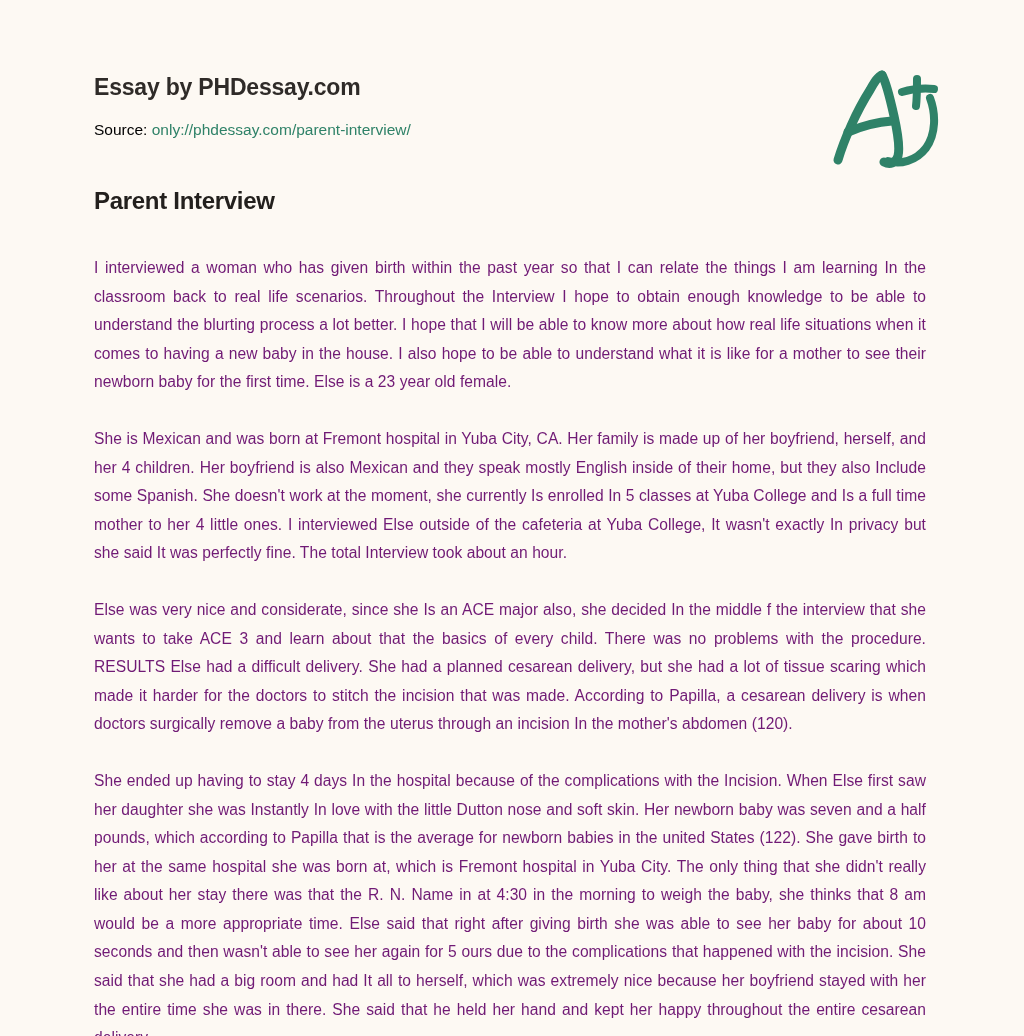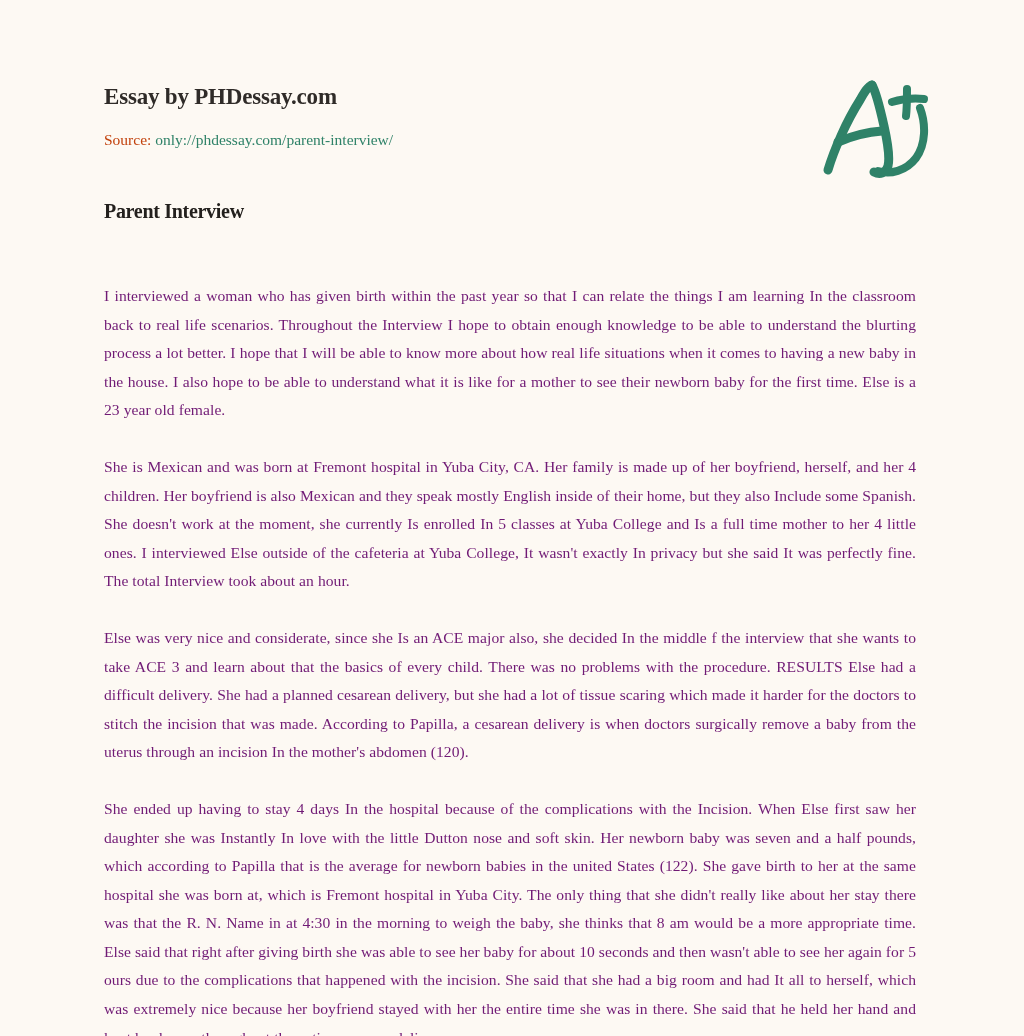--- a/index.html
+++ b/index.html
@@ -15,22 +15,21 @@
     color: #2f2b28;
     overflow: hidden;
     position: relative;
   }
 
   .page {
     position: relative;
     width: 1024px;
     height: 1036px;
     box-sizing: border-box;
-    padding: 12px;
-    font-family: Liberation Serif, serif;
+    padding: 2px;
   }
 
   
   .header {
     position: relative;
     padding: 70px 80px 0 92px;
     height: 180px;
     box-sizing: border-box;
   }
 
@@ -44,21 +43,21 @@
   }
 
   .source-line {
     margin-top: 18px;
     font-size: 15.5px;
     line-height: 20px;
     color: #8c8880;
     white-space: nowrap;
   }
   .source-label {
-    color: #c2410c;
+    color: #000000;
   }
   .source-url {
     color: #2f8268;
     text-decoration: none;
   }
 
   .logo {
     position: absolute;
     top: 62px;
     right: 78px;
@@ -71,25 +70,25 @@
     height: 104px;
   }
 
   
   .doc {
     padding: 0 96px 0 92px;
     box-sizing: border-box;
   }
 
   .doc-title {
-    font-size: 20px;
+    font-size: 24px;
     font-weight: 600;
     letter-spacing: -0.3px;
     color: #23201d;
-    margin: 0 0 52px 0;
+    margin: 0 0 34px 0;
     line-height: 38px;
   }
 
   .para {
     font-size: 15.6px;
     line-height: 28.6px;
     color: #701a75;
     text-align: justify;
     text-justify: inter-word;
     margin: 0 0 28px 0;

